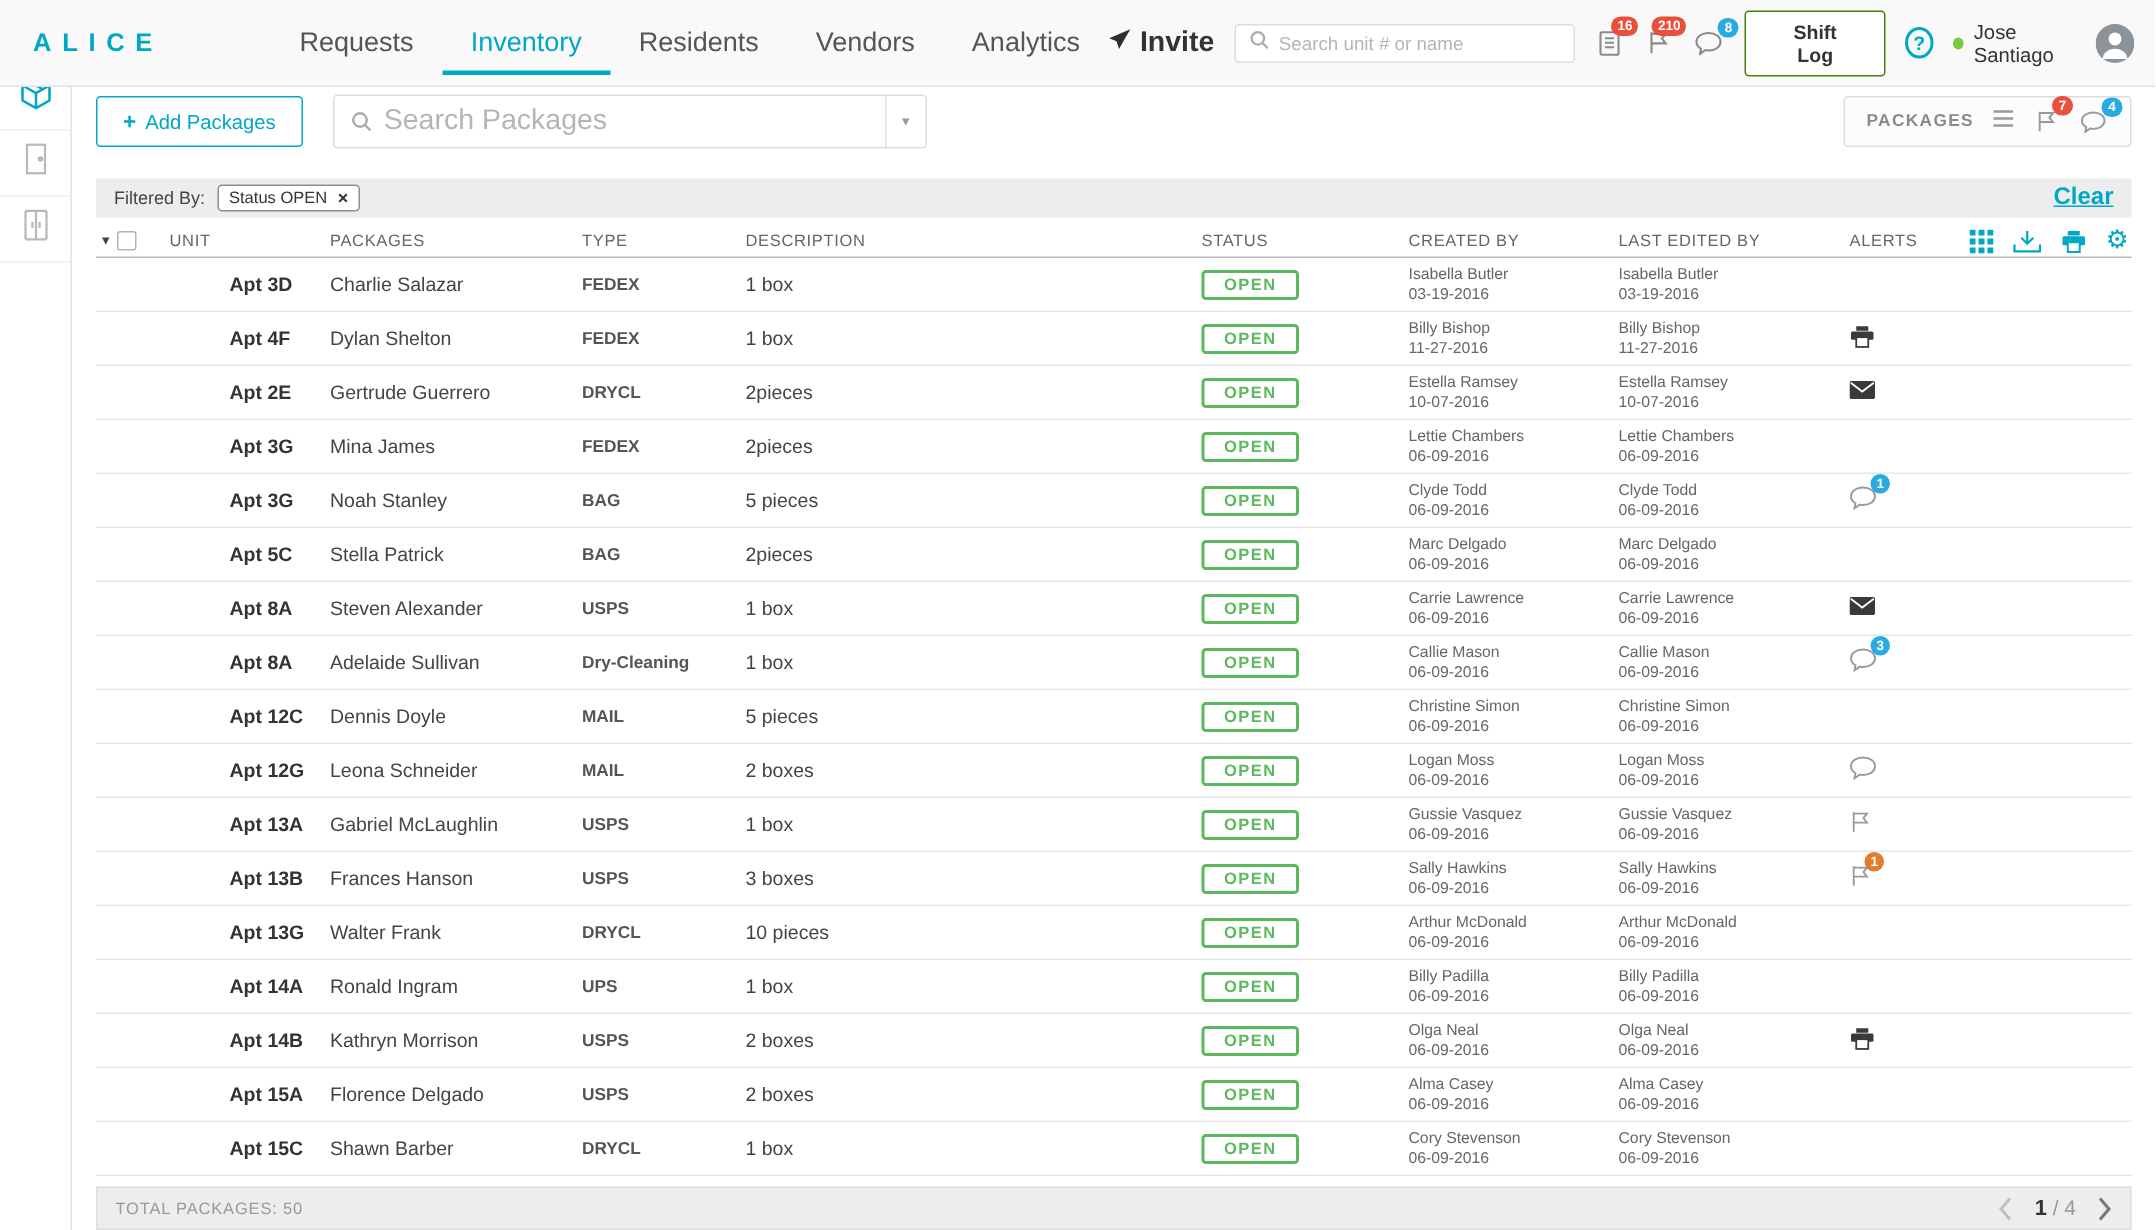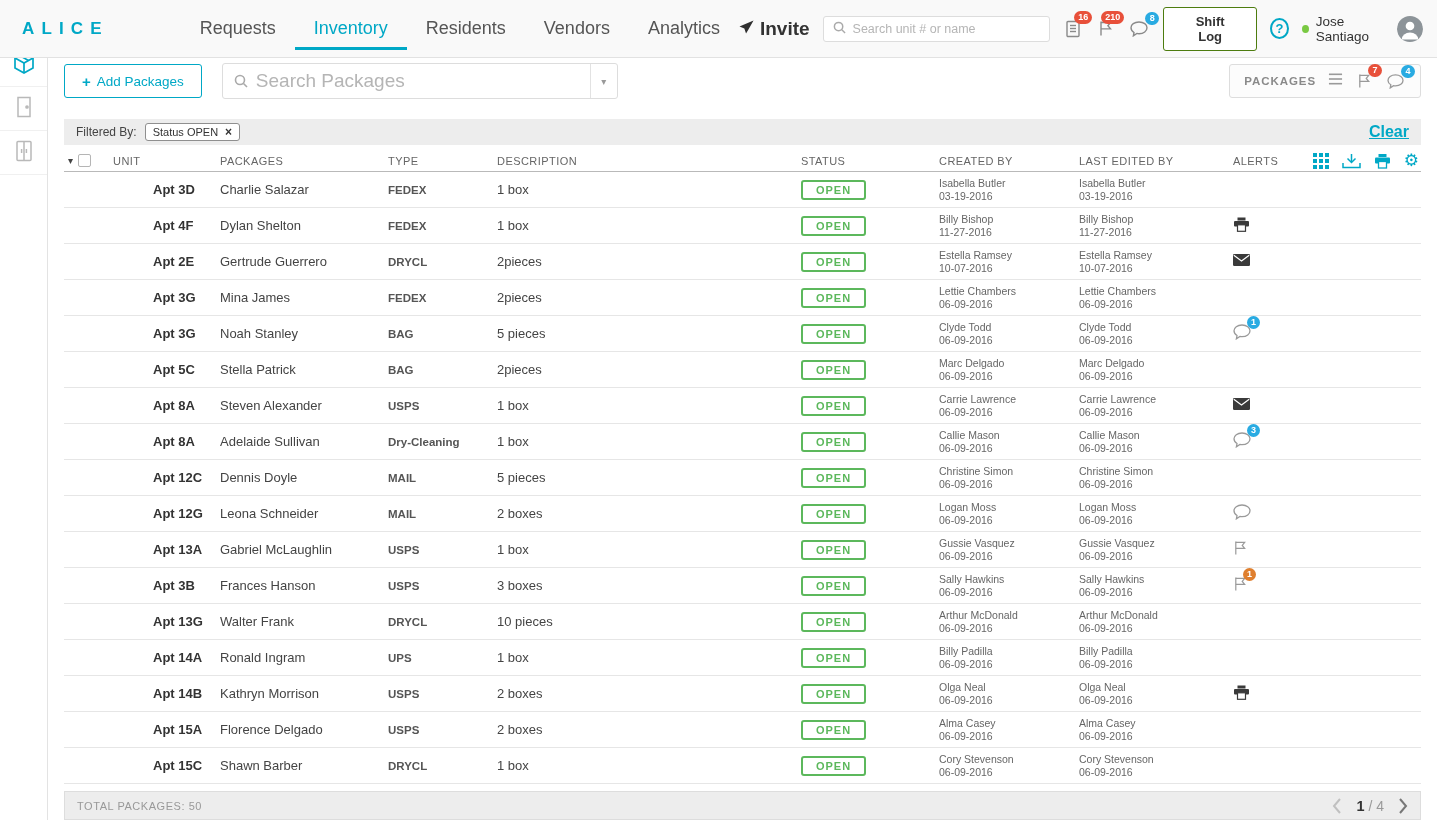--- a/index.html
+++ b/index.html
@@ -505,21 +505,21 @@
               <svg width="14" height="16" viewBox="0 0 15 17" fill="none" stroke="#9a9a9a" stroke-width="1.3">
                 <path d="M3 1.5 v14"></path>
                 <path d="M3 2.5 h9.5 l-2.6 3.2 2.6 3.2 H3"></path>
               </svg>
             </span></div>
     <div class="td"></div>
   </div>
 
   <div class="tr">
     <div class="td check-cell"></div>
-    <div class="td col-unit">Apt 3B</div>
+    <div class="td col-unit">Apt 13B</div>
     <div class="td">Frances Hanson</div>
     <div class="td col-type">USPS</div>
     <div class="td">3 boxes</div>
     <div class="td"><span class="status-badge">OPEN</span></div>
     <div class="td">
       <div class="who">Sally Hawkins</div>
       <div class="when">06-09-2016</div>
     </div>
     <div class="td">
       <div class="who">Sally Hawkins</div>

